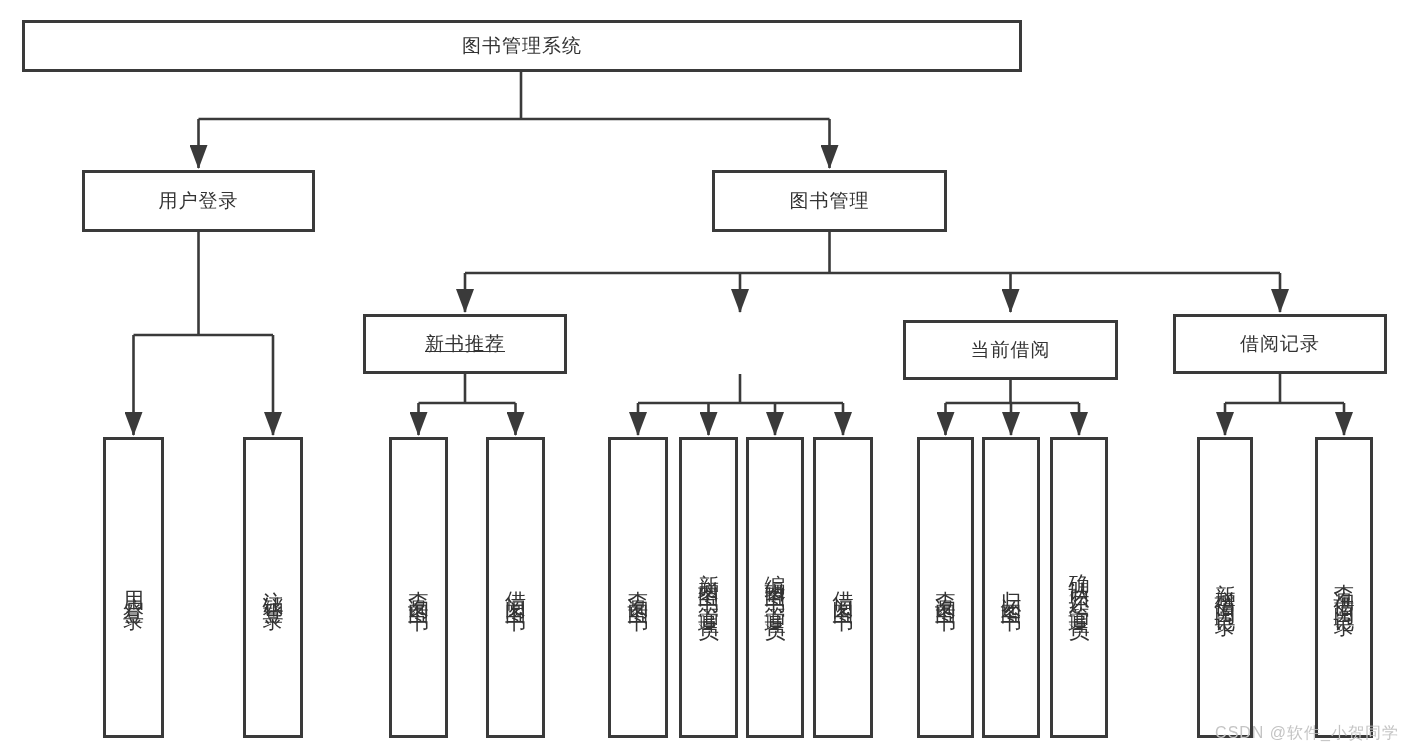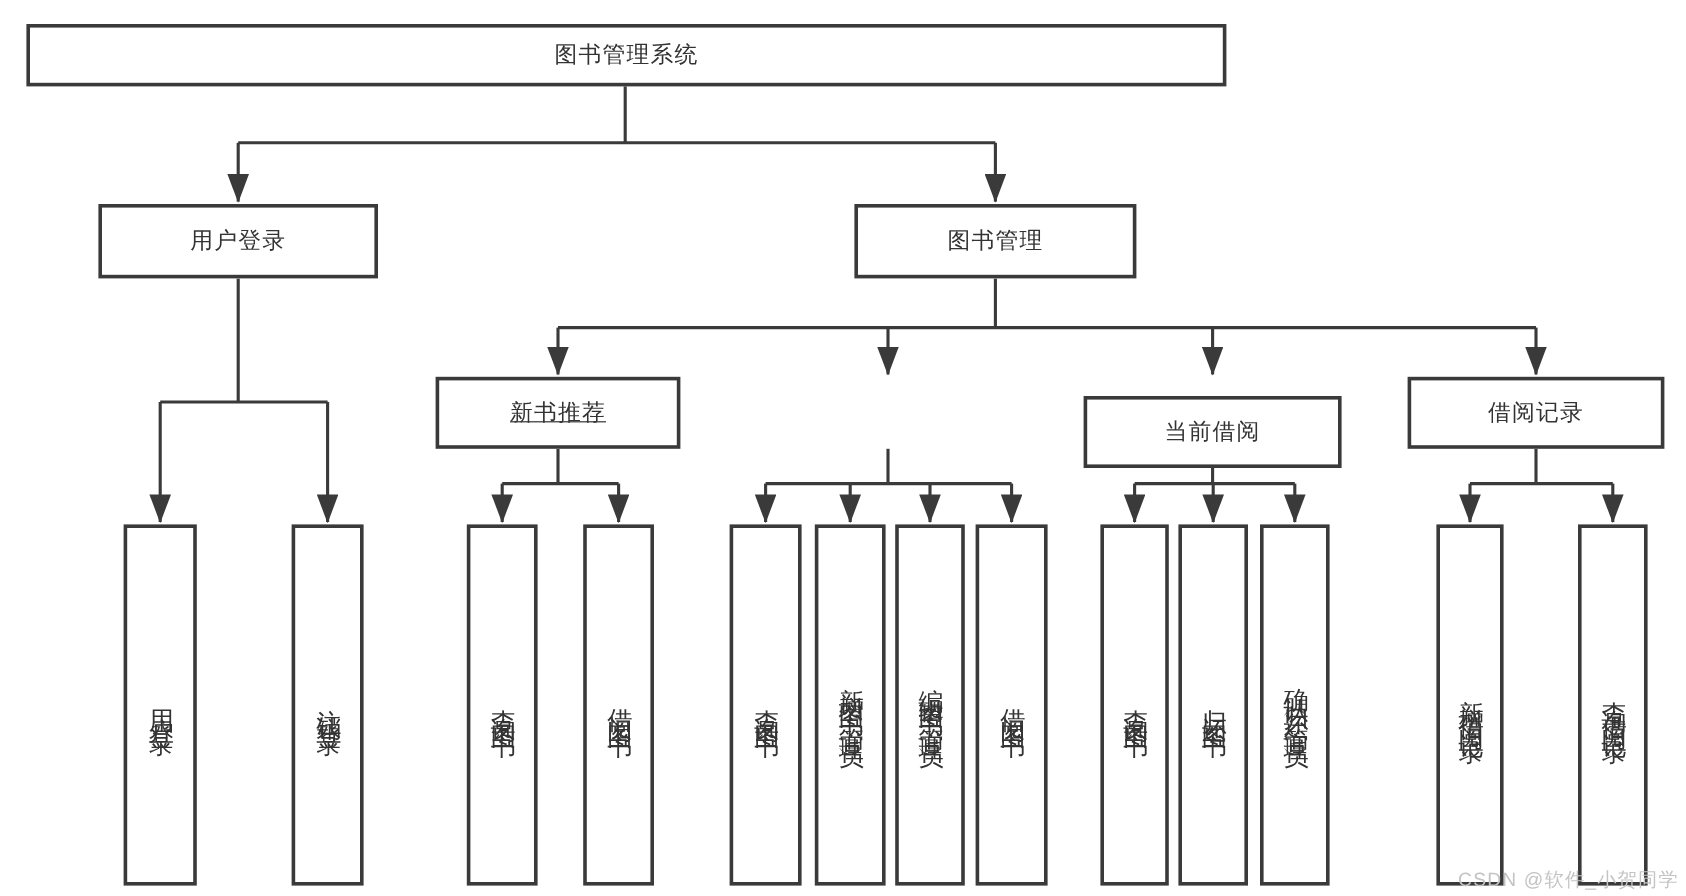--- a/index.html
+++ b/index.html
@@ -105,21 +105,21 @@
       <path d="M1344 403 V435" marker-end="url(#arrow)"></path>
     </g>
   </svg>
 
   <div class="node" style="left:22px;top:4px;width:1000px;height:52px;margin-top:16px;">图书管理系统</div>
 
   <div class="node" style="left:82px;top:170px;width:233px;height:62px;">用户登录</div>
   <div class="node" style="left:712px;top:170px;width:235px;height:62px;">图书管理</div>
 
   <div class="node" style="left:363px;top:314px;width:204px;height:60px;text-decoration:underline;">新书推荐</div>
-  <div class="node" style="left:903px;top:330px;width:215px;height:60px;">当前借阅</div>
+  <div class="node" style="left:903px;top:320px;width:215px;height:60px;">当前借阅</div>
   <div class="node" style="left:1173px;top:314px;width:214px;height:60px;">借阅记录</div>
 
   <div class="leaf" style="left:103px;top:437px;width:61px;height:301px;">用户登录</div>
   <div class="leaf" style="left:243px;top:437px;width:60px;height:301px;">注销登录</div>
 
   <div class="leaf" style="left:389px;top:437px;width:59px;height:301px;">查询图书</div>
   <div class="leaf" style="left:486px;top:437px;width:59px;height:301px;">借阅图书</div>
 
   <div class="leaf" style="left:608px;top:437px;width:60px;height:301px;">查询图书</div>
   <div class="leaf" style="left:679px;top:437px;width:59px;height:301px;">新增图书（管理员）</div>

